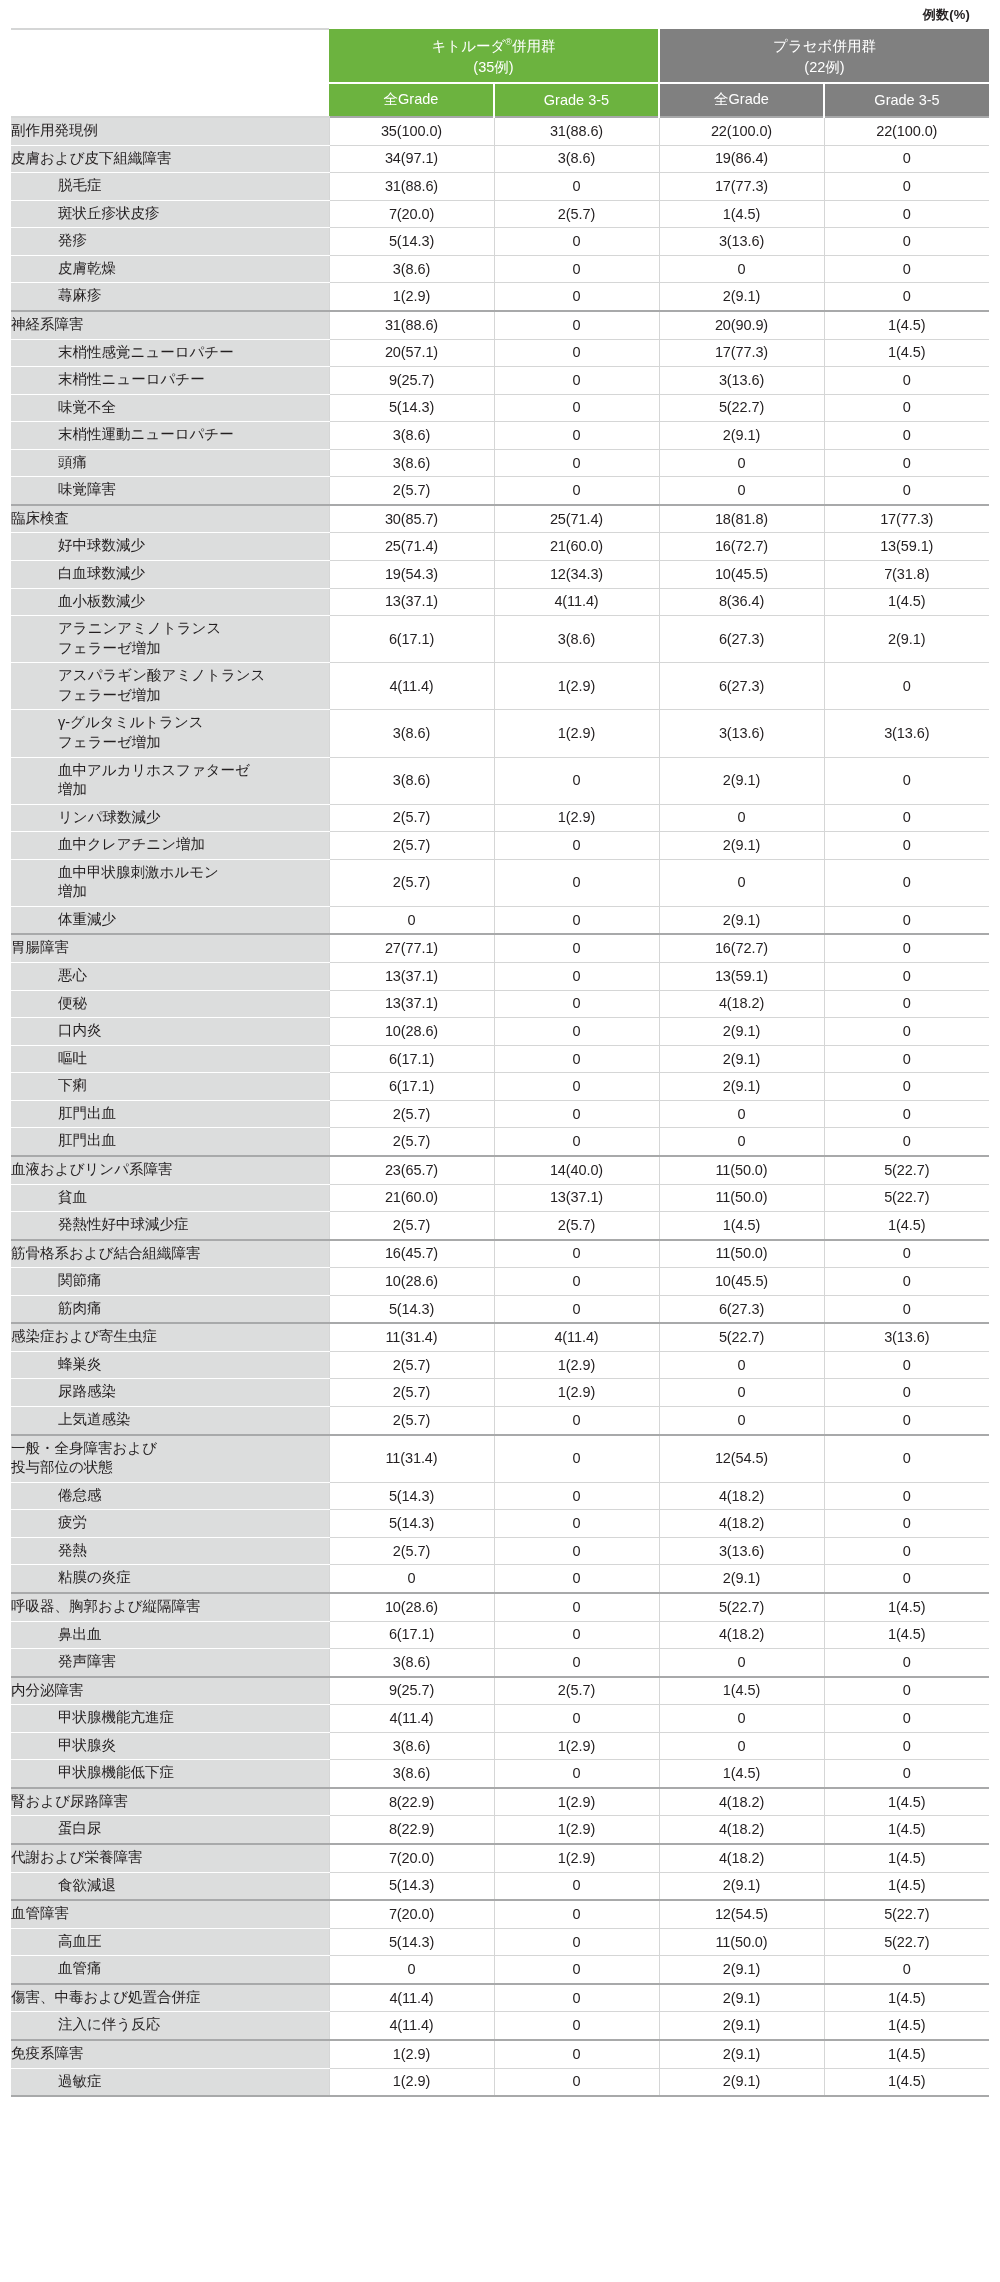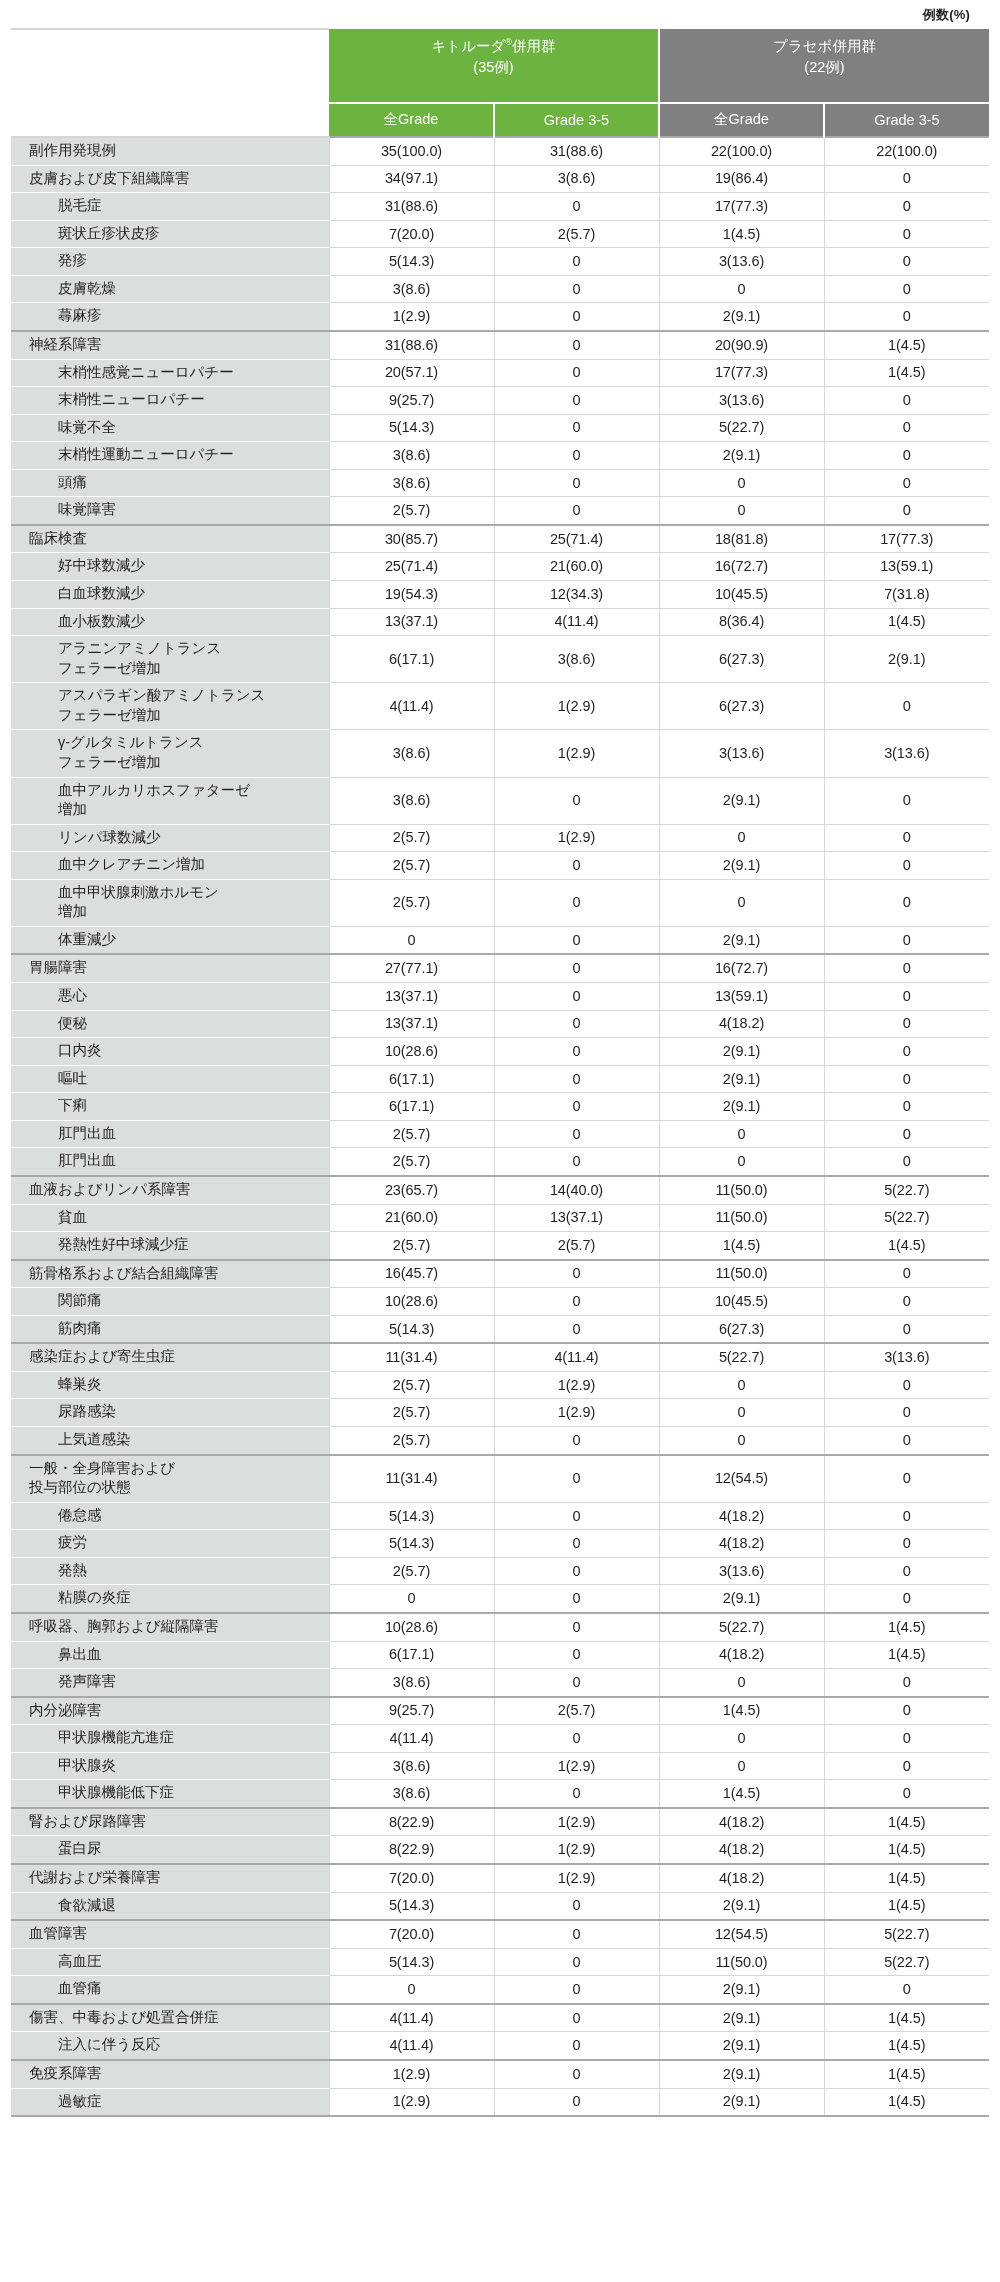--- a/index.html
+++ b/index.html
@@ -42,21 +42,21 @@
   th.spacer {
     background: #ffffff;
     border-top: 2px solid #d5d6d6;
     border-bottom: none;
   }
   th.grp {
     color: #ffffff;
     font-size: 14.5px;
     line-height: 1.45;
     text-align: center;
-    padding: 7px 2px 24px;
+    padding: 7px 2px 4px;
     vertical-align: middle;
   }
   th.grp-green { background: #6cb33f; border-right: 2px solid #ffffff; }
   th.grp-gray  { background: #808080; }
   th.sub {
     color: #ffffff;
     font-size: 14.5px;
     text-align: center;
     padding: 6px 10px 7px;
     border-top: 2px solid #ffffff;
@@ -74,21 +74,21 @@
     padding: 0;
     height: 24px;
   }
   td.term {
     background: #dcdddd;
     padding: 3px 6px 4px 10px;
     line-height: 1.35;
     border-bottom: 1px solid #ffffff;
     vertical-align: middle;
   }
-  td.term.lvl1 { padding-left: 18px; }
+  td.term.lvl1 { padding-left: 0; }
   td.term.lvl2 { padding-left: 47px; }
   td.num {
     background: #ffffff;
     text-align: center;
     border-bottom: 1px solid #d5d6d6;
     border-right: 1px solid #d5d6d6;
     vertical-align: middle;
     padding: 3px 2px 4px;
     letter-spacing: -0.1px;
   }

